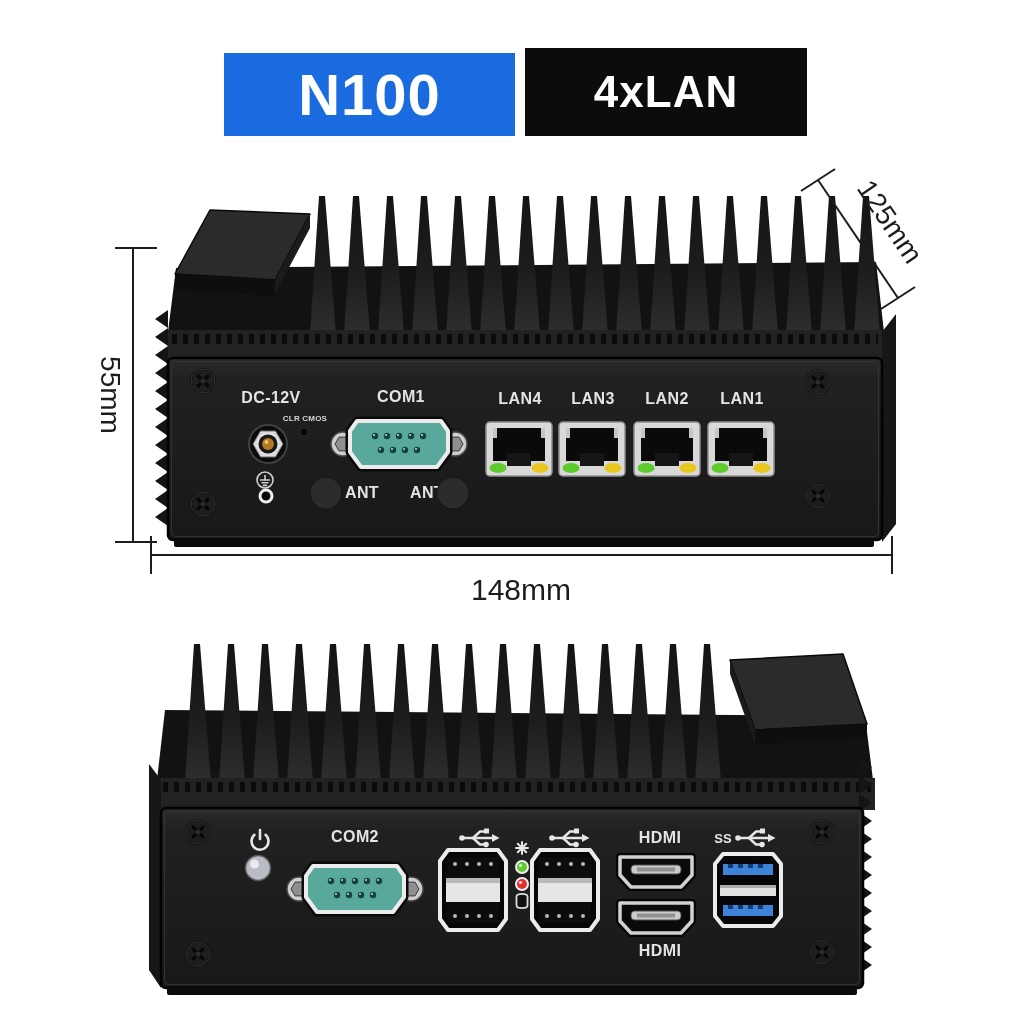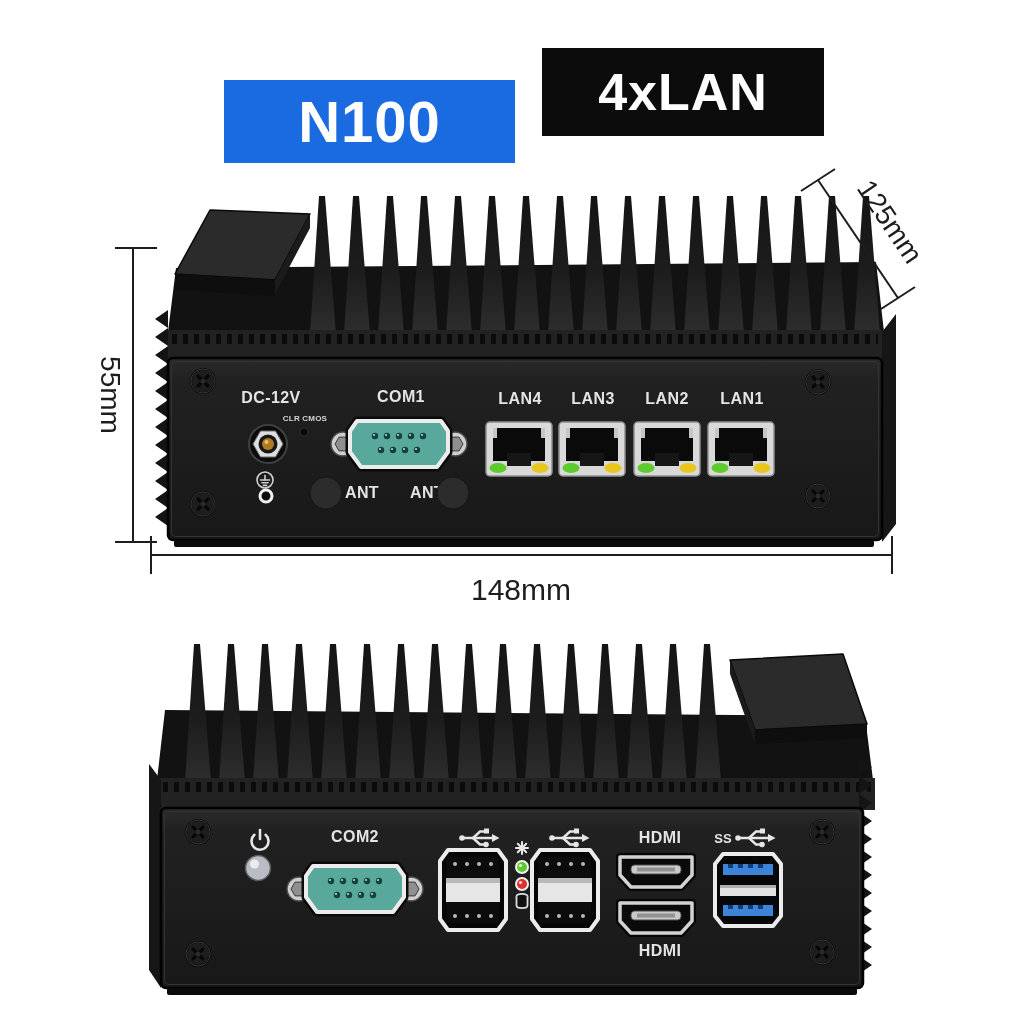--- a/index.html
+++ b/index.html
@@ -4,22 +4,22 @@
 <style>
   html,body{margin:0;padding:0;}
   body{
     width:1024px;height:1024px;position:relative;overflow:hidden;
     background:#ffffff;font-family:"Liberation Sans",sans-serif;
   }
   .badge{
     position:absolute;display:flex;align-items:center;justify-content:center;
     color:#ffffff;font-weight:bold;letter-spacing:1px;
   }
-  #badge-n100{left:224px;top:53px;width:291px;height:83px;background:#1a6ae0;font-size:58px;margin-top:27px;}
-  #badge-lan{left:542px;top:48px;width:282px;height:88px;background:#0c0c0c;font-size:52px;}
+  #badge-n100{left:224px;top:53px;width:291px;height:83px;background:#1a6ae0;font-size:58px;}
+  #badge-lan{left:525px;top:48px;width:282px;height:88px;background:#0c0c0c;font-size:44px;}
   svg{position:absolute;}
   #svg-defs{left:0;top:0;width:0;height:0;}
   #front-view{left:150px;top:192px;}
   #rear-view{left:145px;top:640px;}
   #dim-overlay{left:0;top:0;pointer-events:none;}
   .pl{font:bold 16px "Liberation Sans",sans-serif;fill:#e4e4e4;text-anchor:middle;letter-spacing:.4px;}
   .pl-sm{font:bold 8px "Liberation Sans",sans-serif;fill:#d6d6d6;text-anchor:middle;letter-spacing:.2px;}
   .ss-txt{font:bold 13px "Liberation Sans",sans-serif;fill:#e6e6e6;text-anchor:middle;}
   .dim-line{stroke:#1d1d1d;stroke-width:2;}
   .dim-txt{font:28px "Liberation Sans",sans-serif;fill:#1d1d1d;text-anchor:middle;}

